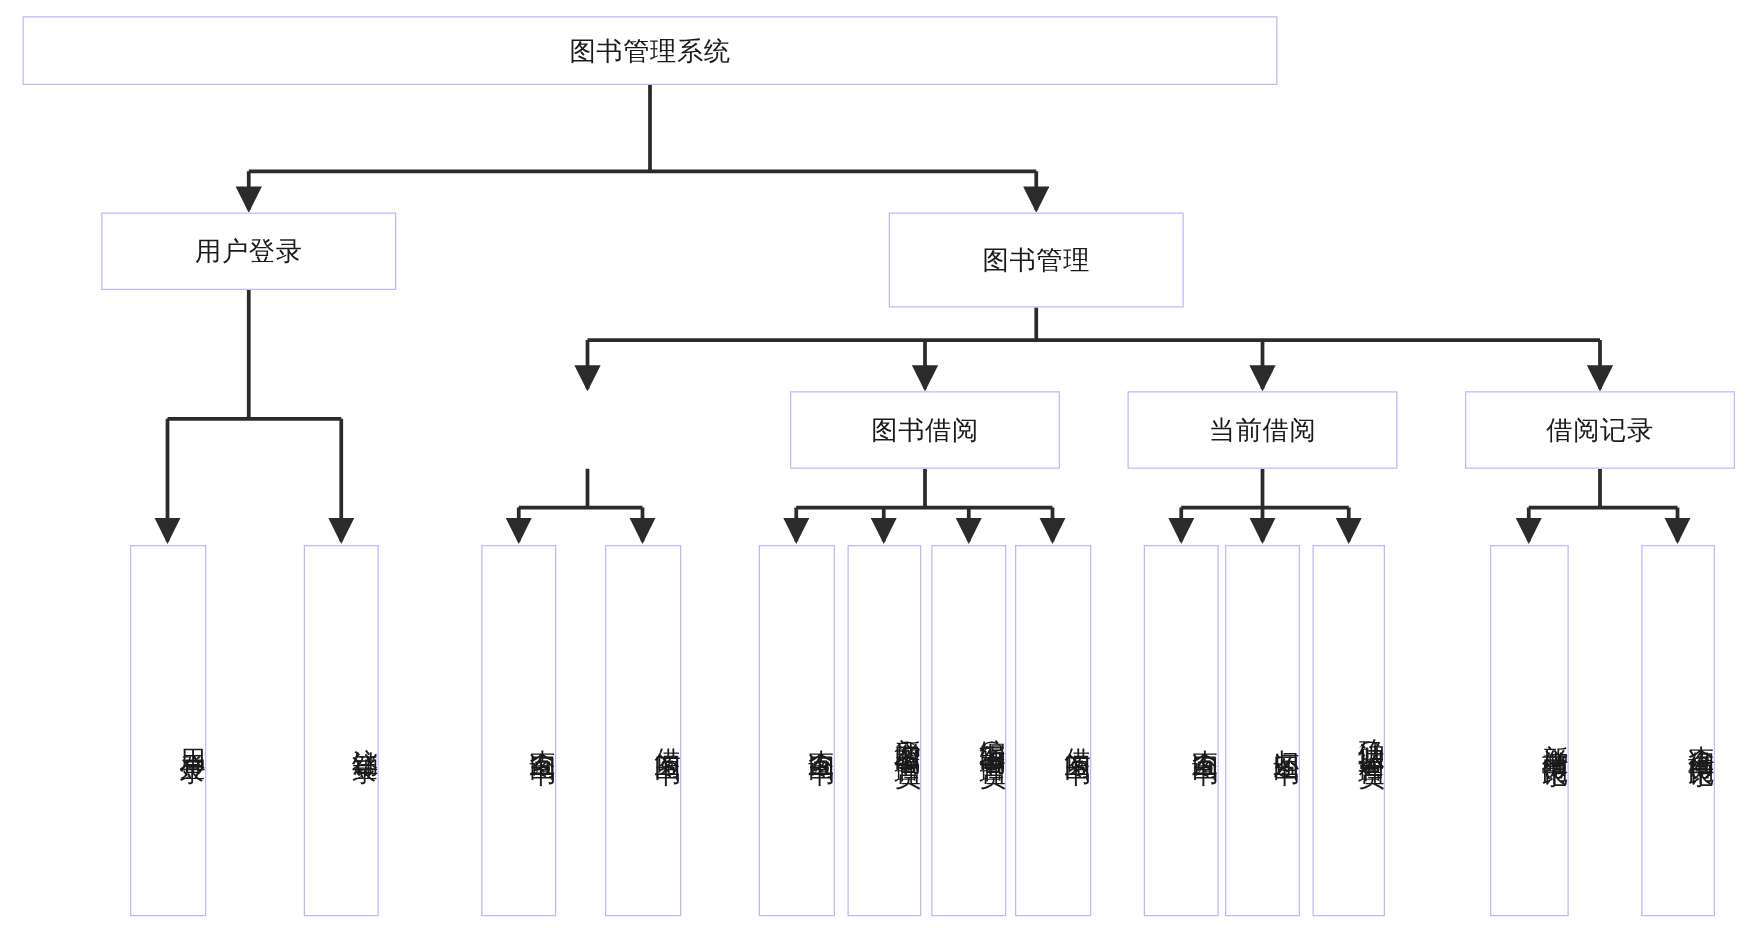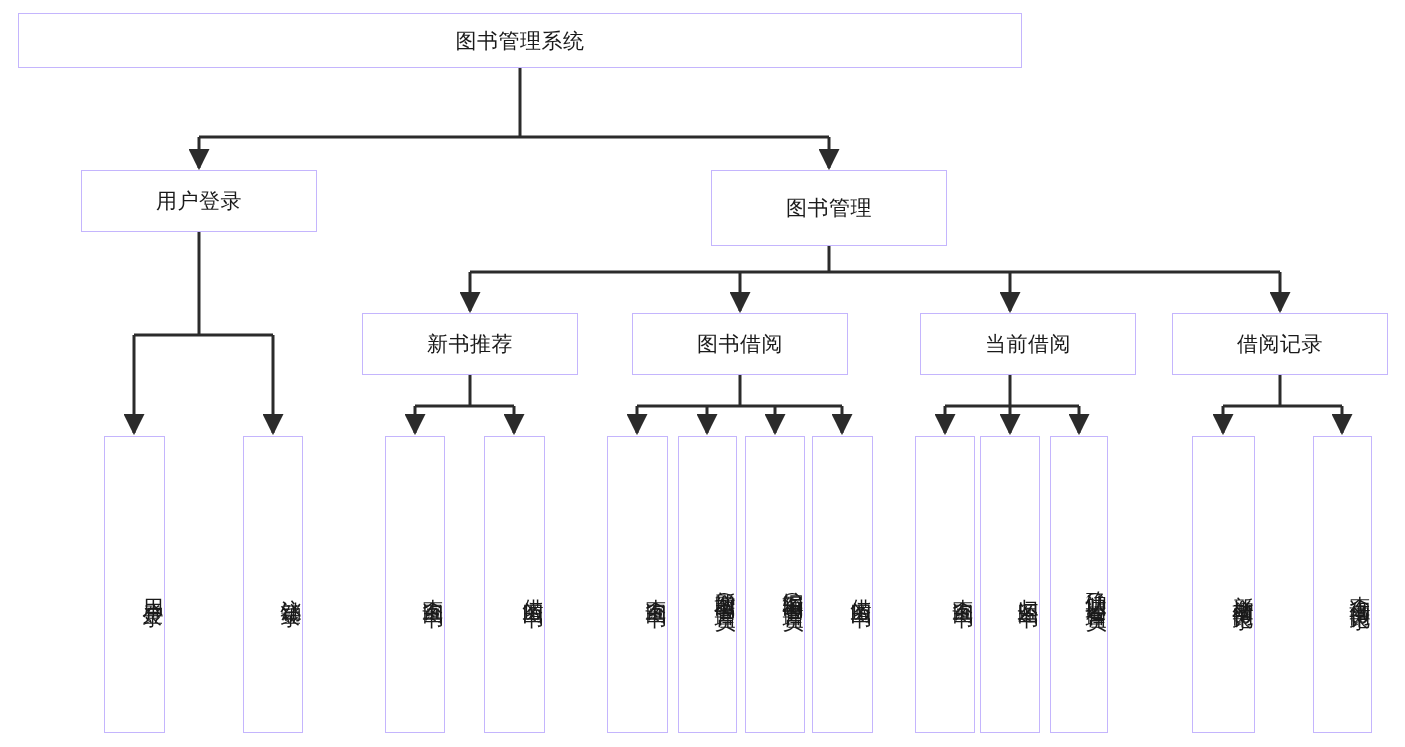--- a/index.html
+++ b/index.html
@@ -113,23 +113,22 @@
       <path d="M 1223 406 L 1223 433" marker-end="url(#arrow)"></path>
       <path d="M 1342 406 L 1342 433" marker-end="url(#arrow)"></path>
     </g>
   </svg>
 
   <div class="node node-h" style="left: 18px; top: 13px; width: 1004px; height: 55px;">图书管理系统</div>
 
   <div class="node node-h" style="left: 81px; top: 170px; width: 236px; height: 62px;">用户登录</div>
   <div class="node node-h" style="left: 711px; top: 170px; width: 236px; height: 76px;">图书管理</div>
 
-  <div class="node node-h" style="left: 362px; top: 313px; width: 216px; height: 62px;">新书推荐</div>
   <div class="node node-h" style="left: 632px; top: 313px; width: 216px; height: 62px;">图书借阅</div>
-  <div class="node node-h" style="left: 902px; top: 313px; width: 216px; height: 62px; margin-left: 18px;">当前借阅</div>
+  <div class="node node-h" style="left: 902px; top: 313px; width: 216px; height: 62px;">当前借阅</div>
   <div class="node node-h" style="left: 1172px; top: 313px; width: 216px; height: 62px;">借阅记录</div>
 
   <div class="node node-v" style="left: 104px; top: 436px; width: 61px; height: 297px;">用户登录</div>
   <div class="node node-v" style="left: 243px; top: 436px; width: 60px; height: 297px;">注销登录</div>
   <div class="node node-v" style="left: 385px; top: 436px; width: 60px; height: 297px;">查询图书</div>
   <div class="node node-v" style="left: 484px; top: 436px; width: 61px; height: 297px;">借阅图书</div>
   <div class="node node-v" style="left: 607px; top: 436px; width: 61px; height: 297px;">查询图书</div>
   <div class="node node-v" style="left: 678px; top: 436px; width: 59px; height: 297px;">新增图书（管理员）</div>
   <div class="node node-v" style="left: 745px; top: 436px; width: 60px; height: 297px;">编辑图书（管理员）</div>
   <div class="node node-v" style="left: 812px; top: 436px; width: 61px; height: 297px;">借阅图书</div>

